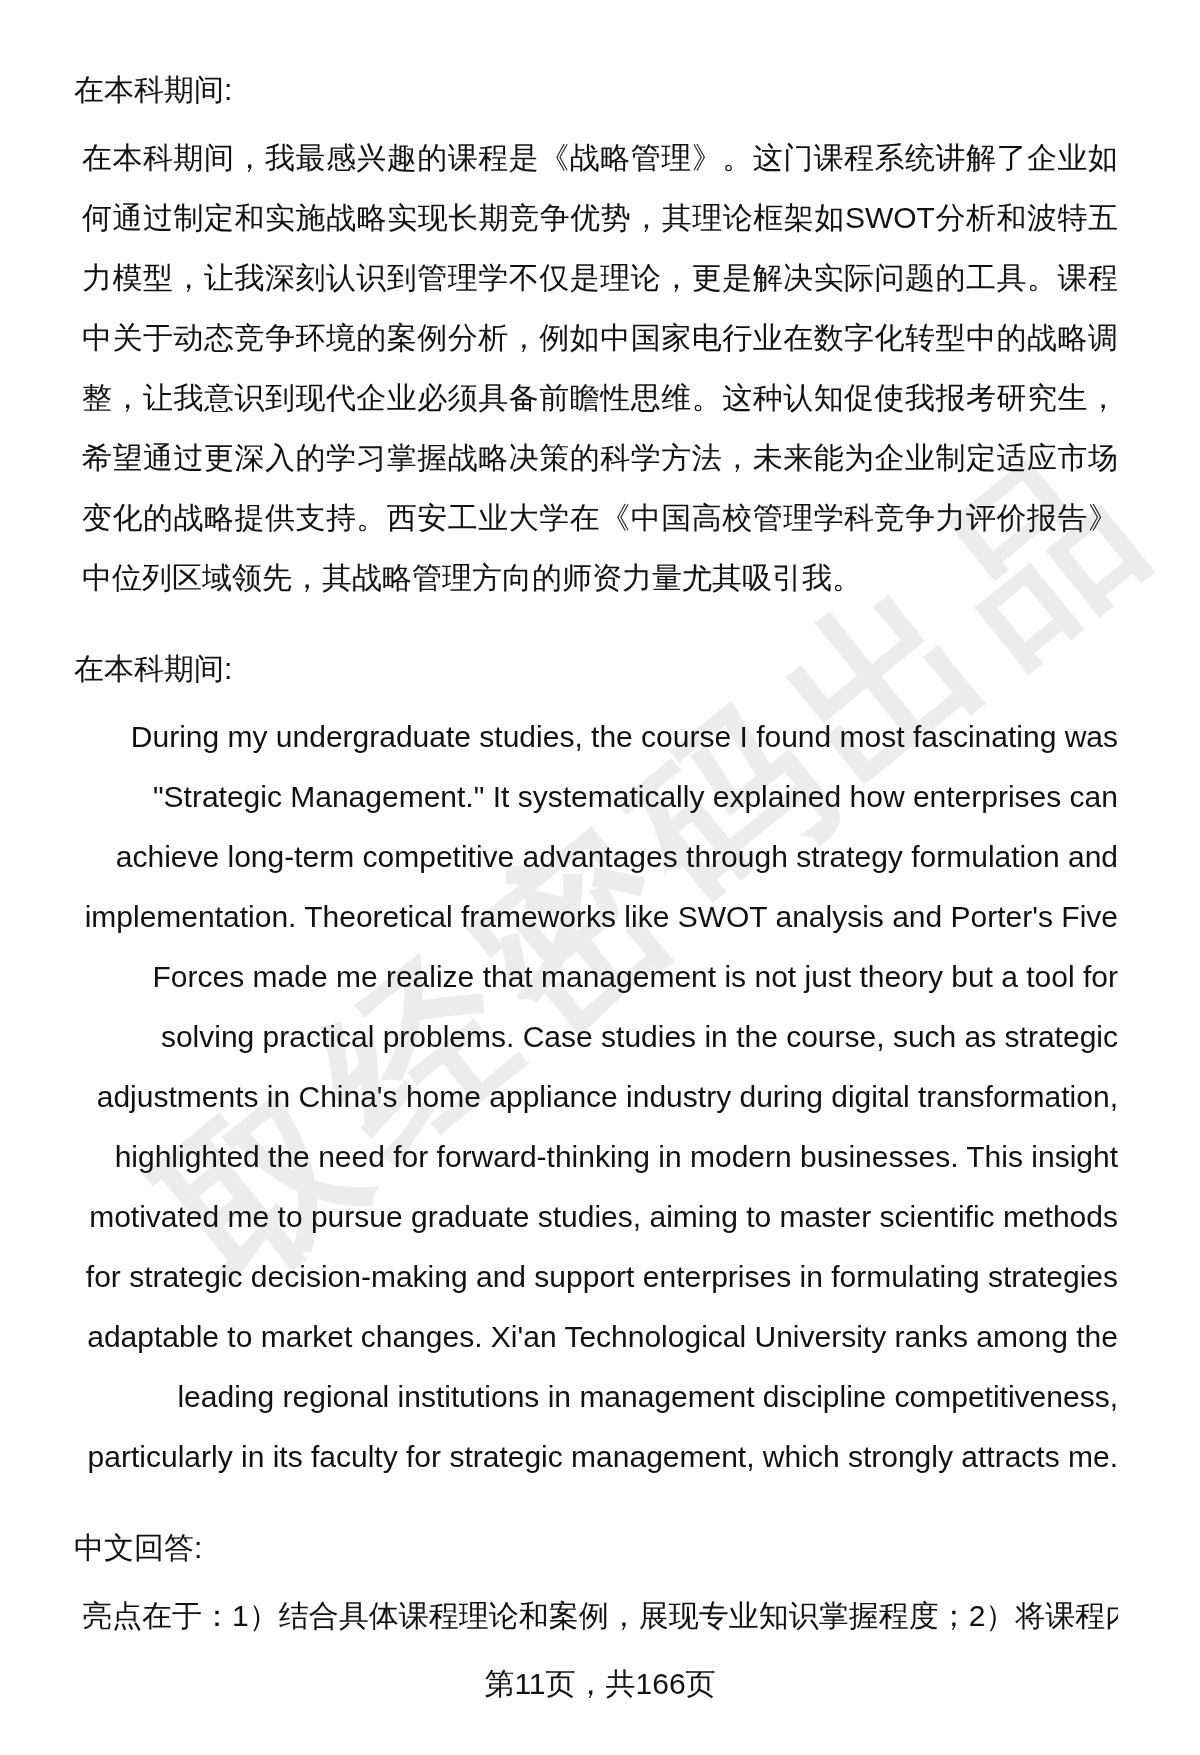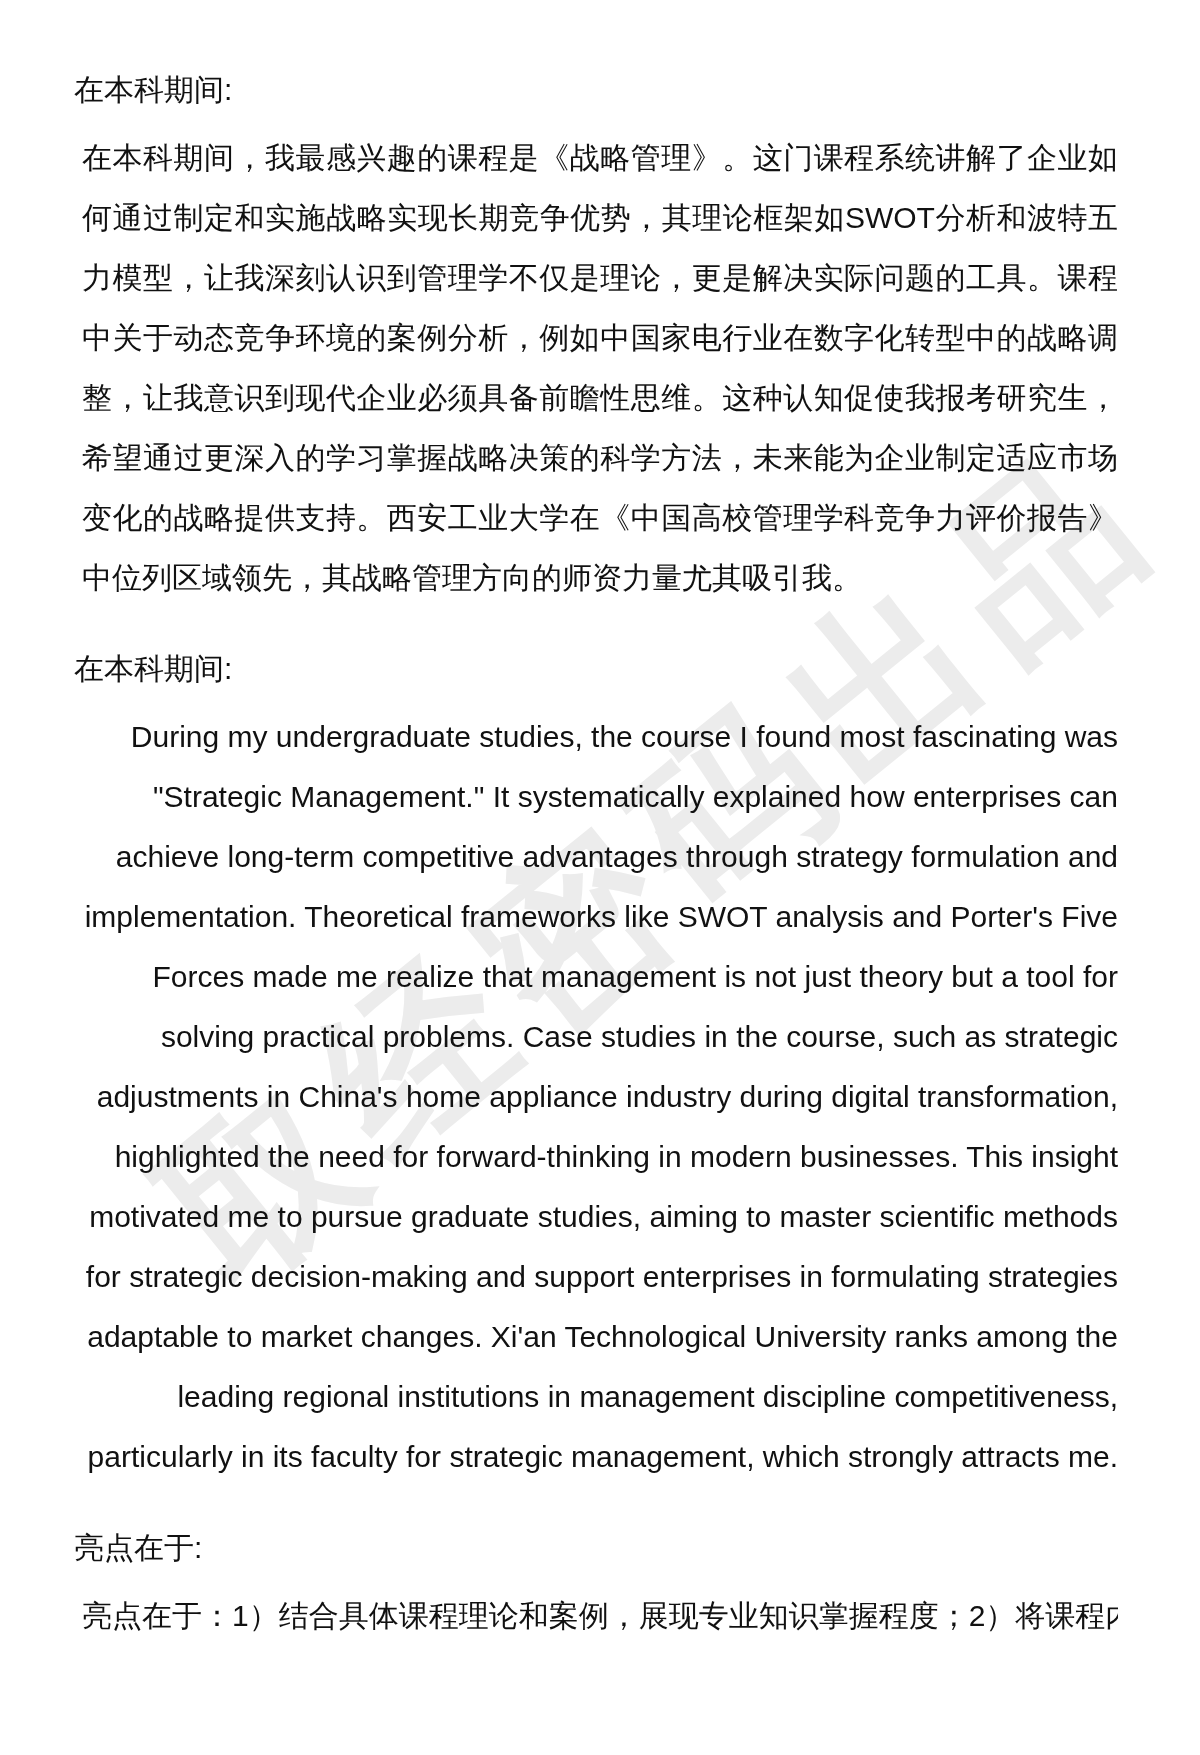--- a/index.html
+++ b/index.html
@@ -73,19 +73,20 @@
   <div class="content">
 
     <div class="label">在本科期间:</div>
 
     <p class="para zh">在本科期间，我最感兴趣的课程是《战略管理》。这门课程系统讲解了企业如何通过制定和实施战略实现长期竞争优势，其理论框架如SWOT分析和波特五力模型，让我深刻认识到管理学不仅是理论，更是解决实际问题的工具。课程中关于动态竞争环境的案例分析，例如中国家电行业在数字化转型中的战略调整，让我意识到现代企业必须具备前瞻性思维。这种认知促使我报考研究生，希望通过更深入的学习掌握战略决策的科学方法，未来能为企业制定适应市场变化的战略提供支持。西安工业大学在《中国高校管理学科竞争力评价报告》中位列区域领先，其战略管理方向的师资力量尤其吸引我。</p>
 
     <div class="label gap">在本科期间:</div>
 
     <p class="para en">During my undergraduate studies, the course I found most fascinating was "Strategic Management." It systematically explained how enterprises can achieve long-term competitive advantages through strategy formulation and implementation. Theoretical frameworks like SWOT analysis and Porter's Five Forces made me realize that management is not just theory but a tool for solving practical problems. Case studies in the course, such as strategic adjustments in China's home appliance industry during digital transformation, highlighted the need for forward-thinking in modern businesses. This insight motivated me to pursue graduate studies, aiming to master scientific methods for strategic decision-making and support enterprises in formulating strategies adaptable to market changes. Xi'an Technological University ranks among the leading regional institutions in management discipline competitiveness, particularly in its faculty for strategic management, which strongly attracts me.</p>
 
-    <div class="label gap">亮点在于:</div>
+    <div class="label gap">中文回答:</div>
 
     <p class="para zh oneline">亮点在于：1）结合具体课程理论和案例，展现专业知识掌握程度；2）将课程内容</p>
 
+    <div class="footer">第11页，共166页</div>
 
   </div>
 </div>
 
 </body></html>

